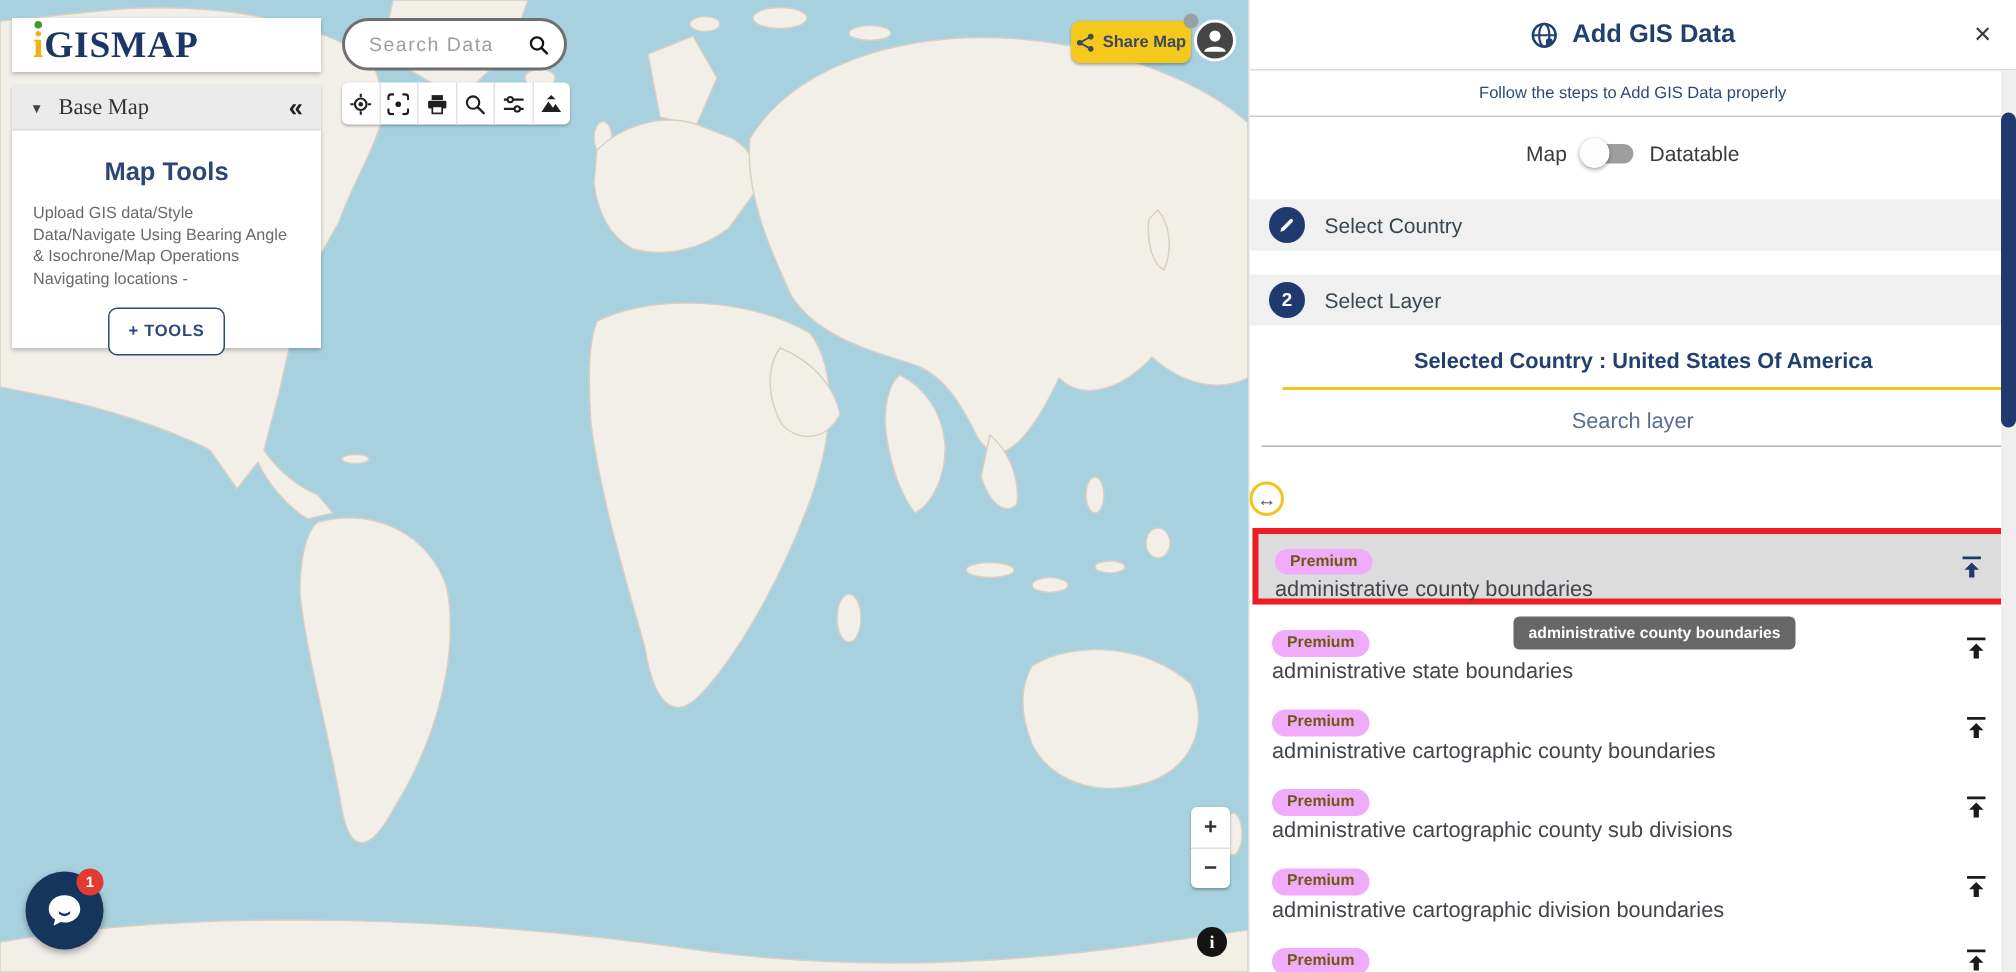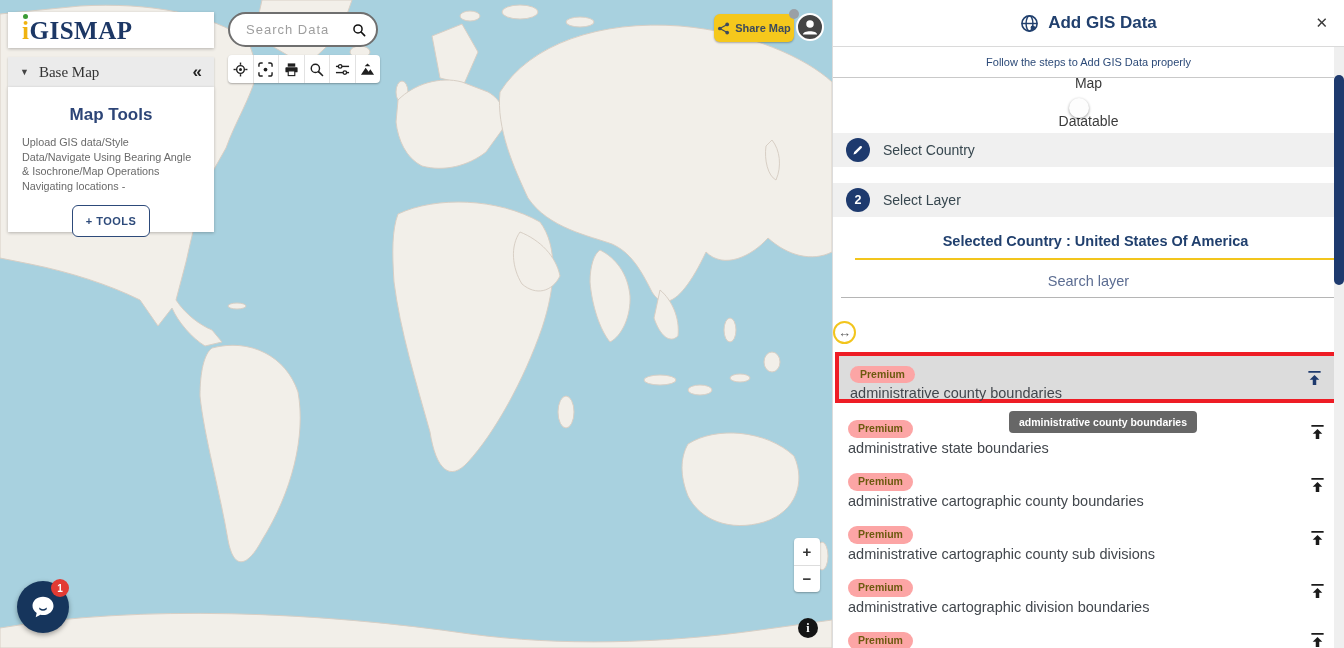--- a/index.html
+++ b/index.html
@@ -50,38 +50,38 @@
   .chat-badge { position:absolute; left:51px; top:579px; min-width:18px; height:18px; border-radius:50%; background:#e23b34; color:#fff; font-size:10px; font-weight:bold; display:flex; align-items:center; justify-content:center; }
 
   .resize-handle { position:absolute; left:833px; top:321px; width:23px; height:23px; border-radius:50%; background:#fff; border:2px solid #f2c51d; color:#5d5d5d; display:flex; align-items:center; justify-content:center; font-size:13px; font-weight:bold; z-index:20; cursor:ew-resize; }
 
   
   .panel { position:absolute; left:832px; top:0; width:512px; height:648px; background:#fff; border-left:1px solid #dcdcdc; overflow:hidden; }
   .p-header { position:absolute; left:0; top:0; right:0; height:47px; display:flex; align-items:center; justify-content:center; gap:9px; border-bottom:1px solid #dadada; }
   .p-title { font-size:17px; font-weight:bold; color:#21406e; }
   .p-close { position:absolute; right:16px; top:14px; font-size:15px; color:#3a3a3a; background:none; border:none; cursor:pointer; font-family:inherit; }
   .p-subtitle { position:absolute; left:0; top:47px; right:0; height:31px; line-height:31px; text-align:center; font-size:11px; color:#2c4a78; border-bottom:1px solid #c9c9c9; }
-  .p-toggle { position:absolute; left:0; top:78px; right:0; height:48px; display:flex; align-items:center; justify-content:center; gap:11px;flex-direction:column; }
+  .p-toggle { position:absolute; left:0; top:78px; right:0; height:48px; display:flex; align-items:center; justify-content:center; gap:11px; }
   .p-toggle .t-label { font-size:14px; color:#3b3b3b; }
   .switch { position:relative; width:33px; height:13px; background:#9e9e9e; border-radius:7px; cursor:pointer; }
   .switch .knob { position:absolute; left:-3px; top:-4px; width:20px; height:20px; border-radius:50%; background:#fdfdfd; box-shadow:0 1px 3px rgba(0,0,0,.4); }
 
   .p-step { position:absolute; left:0; right:0; height:34px; background:#f0f0f0; display:flex; align-items:center; padding-left:13px; cursor:pointer; }
   .step-circle { width:24px; height:24px; border-radius:50%; background:#1e3a6e; color:#fff; display:flex; align-items:center; justify-content:center; font-size:12.5px; font-weight:bold; margin-right:13px; flex:none; }
   .p-step .s-label { font-size:14px; color:#37474f; font-weight:500; }
 
   .p-country { position:absolute; top:233px; left:22px; right:8px; text-align:center; font-size:14.5px; font-weight:bold; color:#21406e; padding-bottom:9px; border-bottom:2px solid #f2c51d; }
   .p-layer-search { position:absolute; top:272px; left:8px; right:8px; }
   .p-layer-search input { width:100%; border:none; border-bottom:1px solid #b5b5b5; outline:none; text-align:center; font-size:14.5px; color:#5c6d92; padding-bottom:8px; font-family:inherit; background:transparent; }
   .p-layer-search input::placeholder { color:#5c6d92; }
   .p-section-title { position:absolute; top:323px; left:0; right:0; text-align:center; font-size:16px; font-weight:bold; color:#21406e;margin-top:40px; }
 
   .layer-row { position:absolute; left:0; right:0; height:44px; display:flex; flex-direction:column; justify-content:center; gap:2px; padding-left:15px; cursor:pointer; background:#fff; }
   .layer-row.highlighted { left:2px; right:3px; height:51px; background:#dcdcdc; border:4px solid #ee1c25; padding-left:11px; }
-  .premium-badge { width:fit-content; background:#fca5a5; color:#6d5a10; font-size:10.5px; font-weight:bold; padding:2px 10px; border-radius:9px; line-height:1.3;margin-top:12px; }
+  .premium-badge { width:fit-content; background:#f0abfc; color:#6d5a10; font-size:10.5px; font-weight:bold; padding:2px 10px; border-radius:9px; line-height:1.3;margin-top:12px; }
   .layer-name { font-size:14.5px; color:#42474d; }
   .upload-btn { position:absolute; right:16px; top:50%; transform:translateY(-50%); background:none; border:none; cursor:pointer; color:#1b1b1b; padding:0; line-height:0; }
   .layer-row.highlighted .upload-btn { color:#1e3a6e; right:12px; }
 
   .p-tooltip { position:absolute; left:176px; top:411px; background:rgba(97,97,97,.96); color:#fff; font-size:10.5px; font-weight:bold; padding:5px 10px; border-radius:4px; z-index:6; white-space:nowrap; }
 
   .p-scroll-track { position:absolute; right:0; top:47px; bottom:0; width:10px; background:#efefef; }
   .p-scroll-thumb { position:absolute; right:0; top:75px; width:10px; height:210px; background:#1e3a6e; border-radius:6px; cursor:grab; }
 </style>
 </head>

